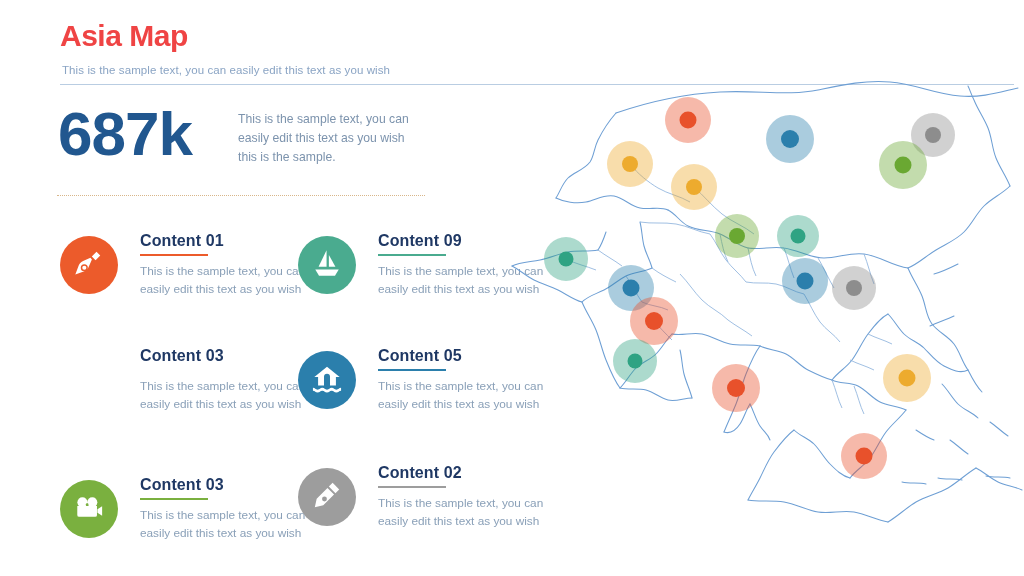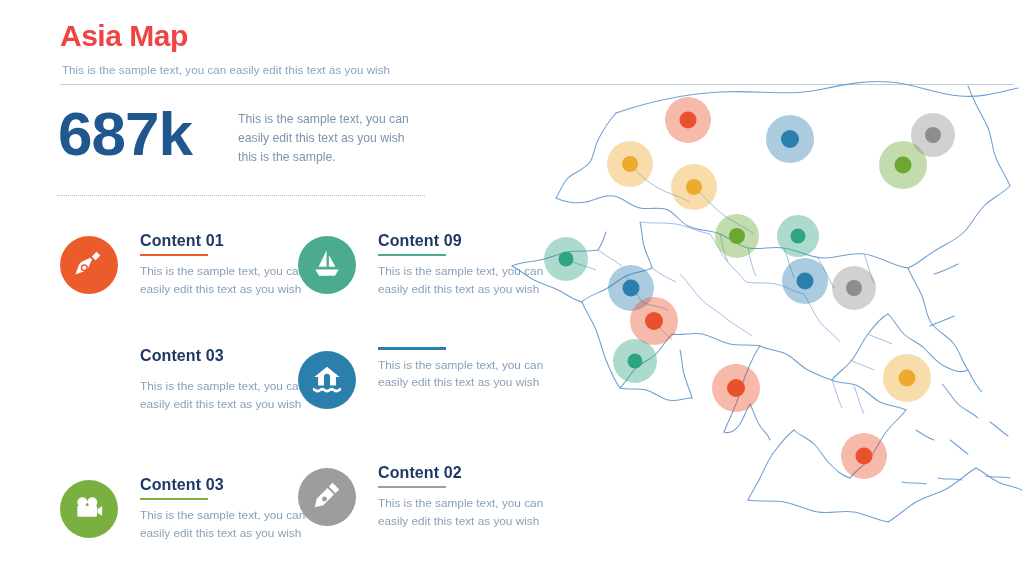--- a/index.html
+++ b/index.html
@@ -136,20 +136,21 @@
         </div>
       </div>
       <div class="item" style="left: 298px; top: 347px;">
         <div class="circle" style="background: rgb(43, 127, 172);">
           <span><svg viewBox="0 0 32 32">
               <path d="M16 4L2.5 15h4v9h19v-9h4L16 4zm0 7.5a3.2 3.2 0 013.2 3.2V24h-6.4v-9.3A3.2 3.2 0 0116 11.5z"></path>
               <path d="M1 26.5c2.5 0 2.5 2 5 2s2.5-2 5-2 2.5 2 5 2 2.5-2 5-2 2.5 2 5 2 2.5-2 5-2v3c-2.5 0-2.5 2-5 2s-2.5-2-5-2-2.5 2-5 2-2.5-2-5-2-2.5 2-5 2-2.5-2-5-2v-3z"></path>
             </svg></span>
         </div>
         <div class="body">
+          <h3>Content 05</h3>
           <div class="accent" style="background: rgb(43, 127, 172);"></div>
           <p>This is the sample text, you can easily edit this text as you wish</p>
         </div>
       </div>
       <div class="item" style="left: 298px; top: 464px;">
         <div class="circle" style="background: rgb(157, 157, 157);">
           <span><svg viewBox="0 0 32 32">
               <path d="M22 3l7 7-4 4-7-7 4-4z"></path>
               <path d="M16.5 8.5l7 7L12 27l-9 2 2-9L16.5 8.5zm-3.2 9.2a2.6 2.6 0 102.6 2.6 2.6 2.6 0 00-2.6-2.6z"></path>
             </svg></span>

